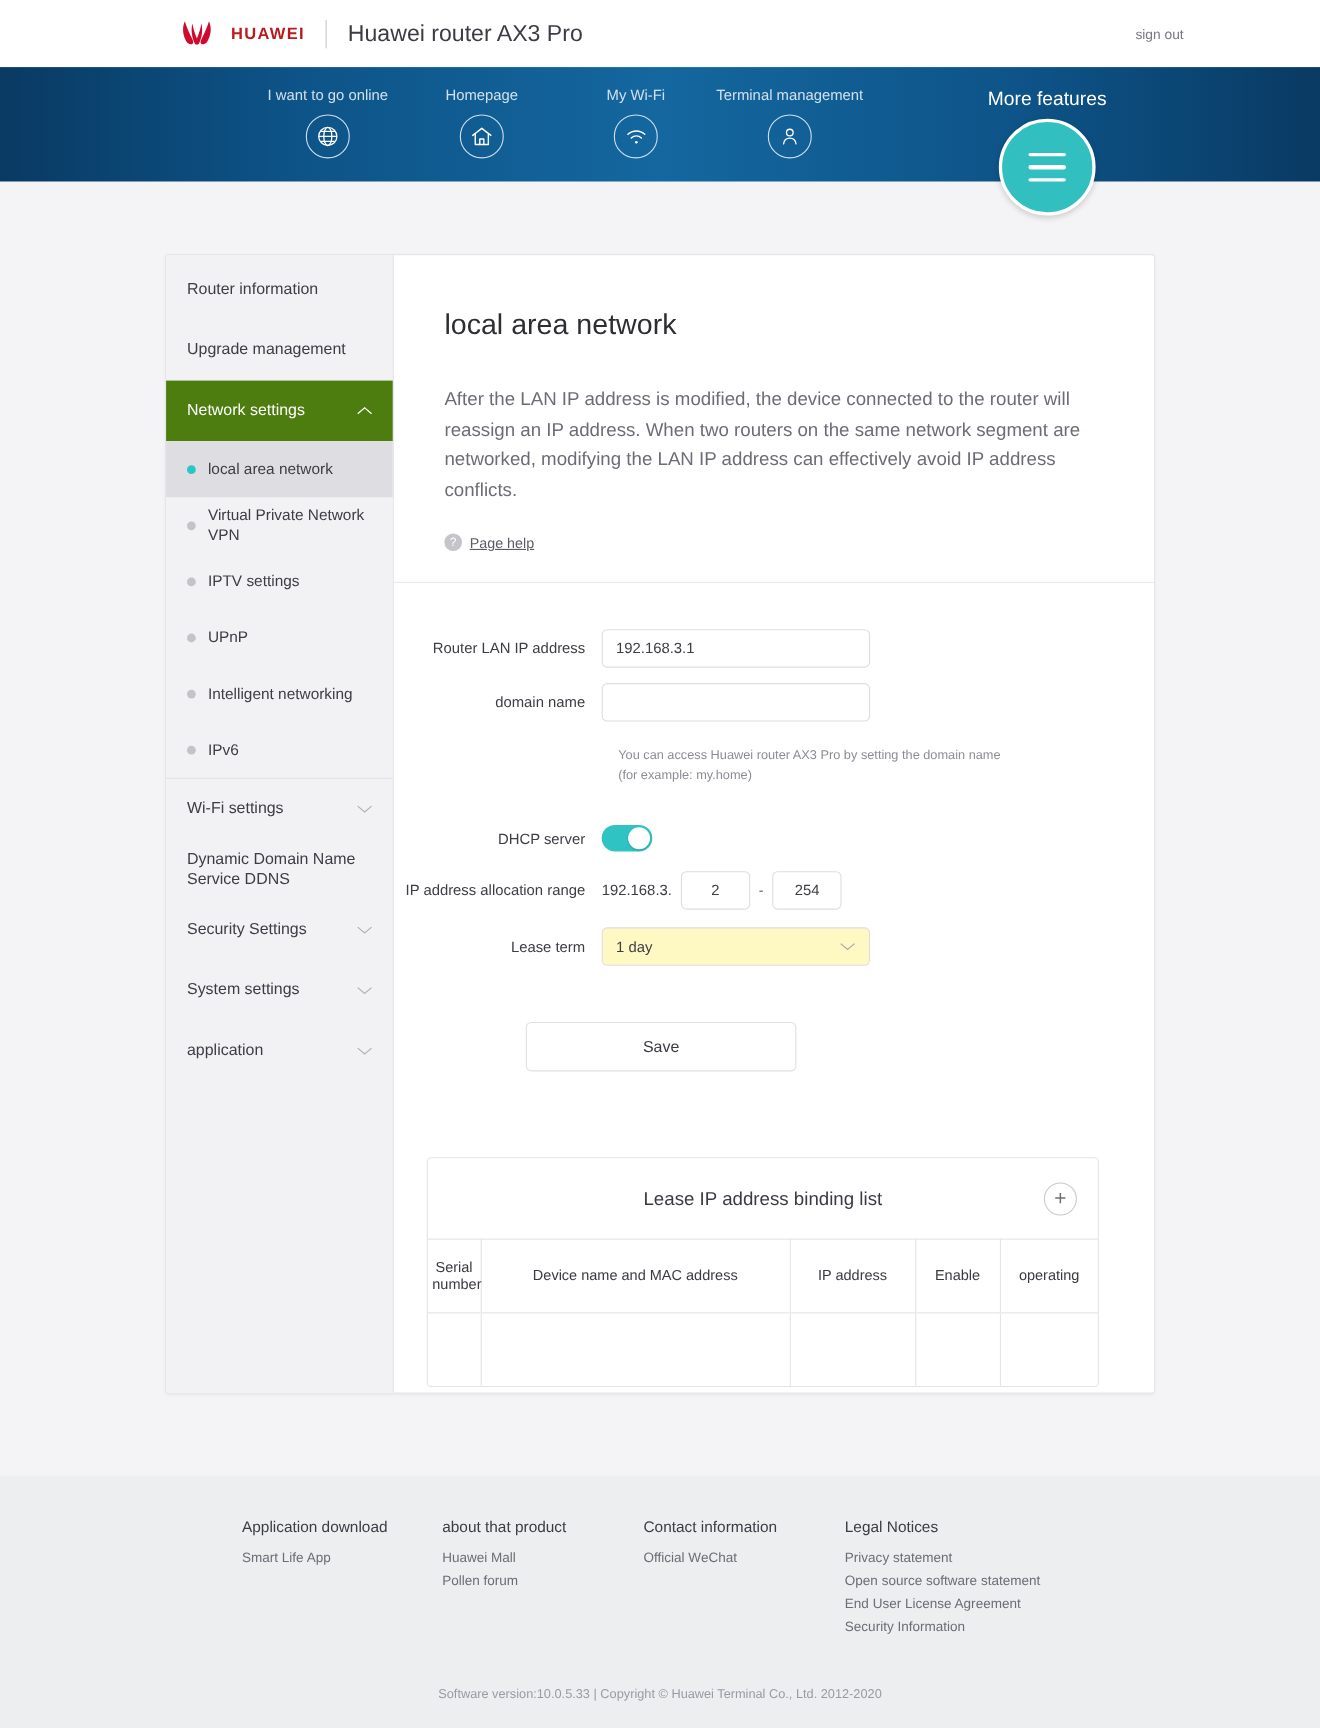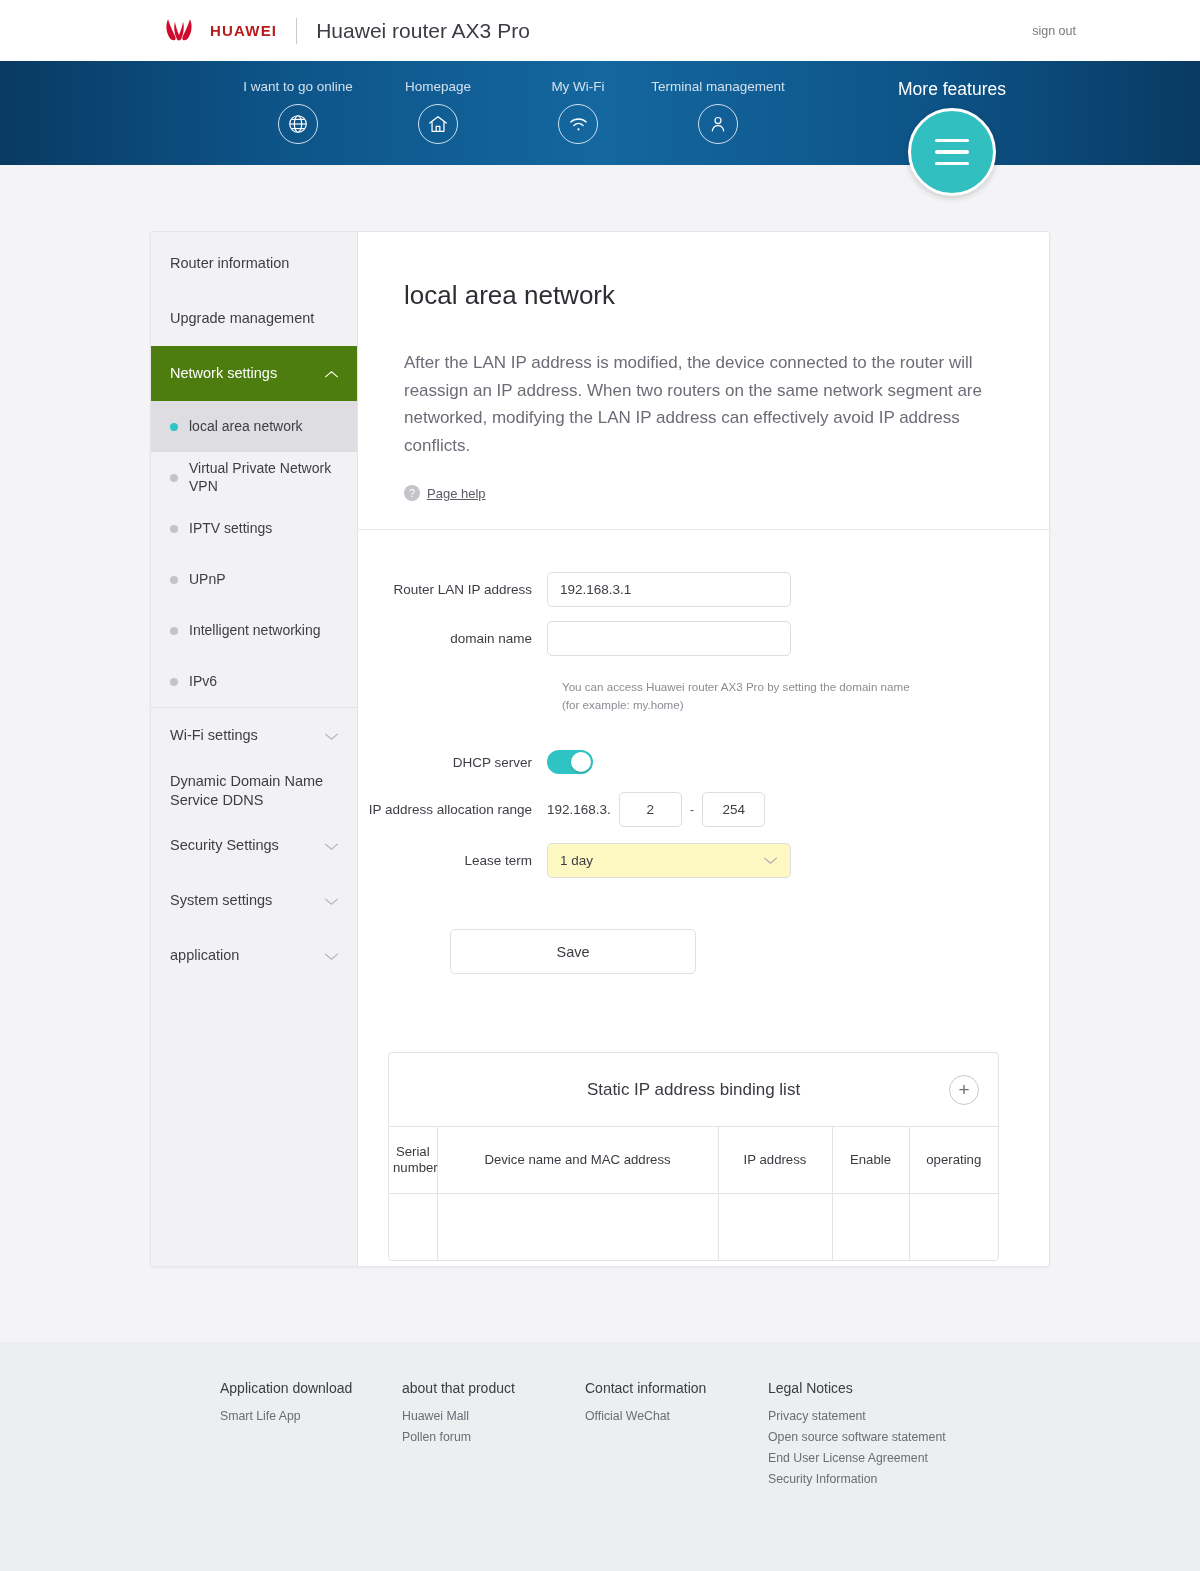--- a/index.html
+++ b/index.html
@@ -308,21 +308,21 @@
     background: #fef9c3;
     display: flex;
     align-items: center;
     justify-content: space-between;
     padding: 0 12px;
     font-size: 13.5px;
     color: #3d3d45;
     cursor: pointer;
   }
   .btn-save {
-    margin-left: 92px;
+    margin-left: 120px;
     width: 246px;
     height: 45px;
     border: 1px solid #e0e0e2;
     border-radius: 5px;
     background: #ffffff;
     font-size: 14.5px;
     color: #3b3b43;
     font-family: "Liberation Sans", sans-serif;
     cursor: pointer;
     margin-top: 37px;
@@ -649,21 +649,21 @@
               </span>
             </div>
           </div>
         </div>
 
         <button class="btn-save">Save</button>
       </div>
 
       <div class="card">
         <div class="card-head">
-          <span class="card-title">Static IP address binding list</span>
+          <span class="card-title">Lease IP address binding list</span>
           <span class="addbtn">+</span>
         </div>
         <table class="binding">
           <thead>
             <tr>
               <th class="col-sn">Serial number</th>
               <th class="col-dev">Device name and MAC address</th>
               <th class="col-ip">IP address</th>
               <th class="col-en">Enable</th>
               <th>operating</th>
@@ -706,13 +706,14 @@
 
     <div class="fcol-4">
       <div class="fhead">Legal Notices</div>
       <a class="flink" href="#">Privacy statement</a>
       <a class="flink" href="#">Open source software statement</a>
       <a class="flink" href="#">End User License Agreement</a>
       <a class="flink" href="#">Security Information</a>
     </div>
 
   </div>
+  <div class="copyright">Software version:10.0.5.33 |  Copyright © Huawei Terminal Co., Ltd. 2012-2020</div>
 </div>
 
 </body></html>

